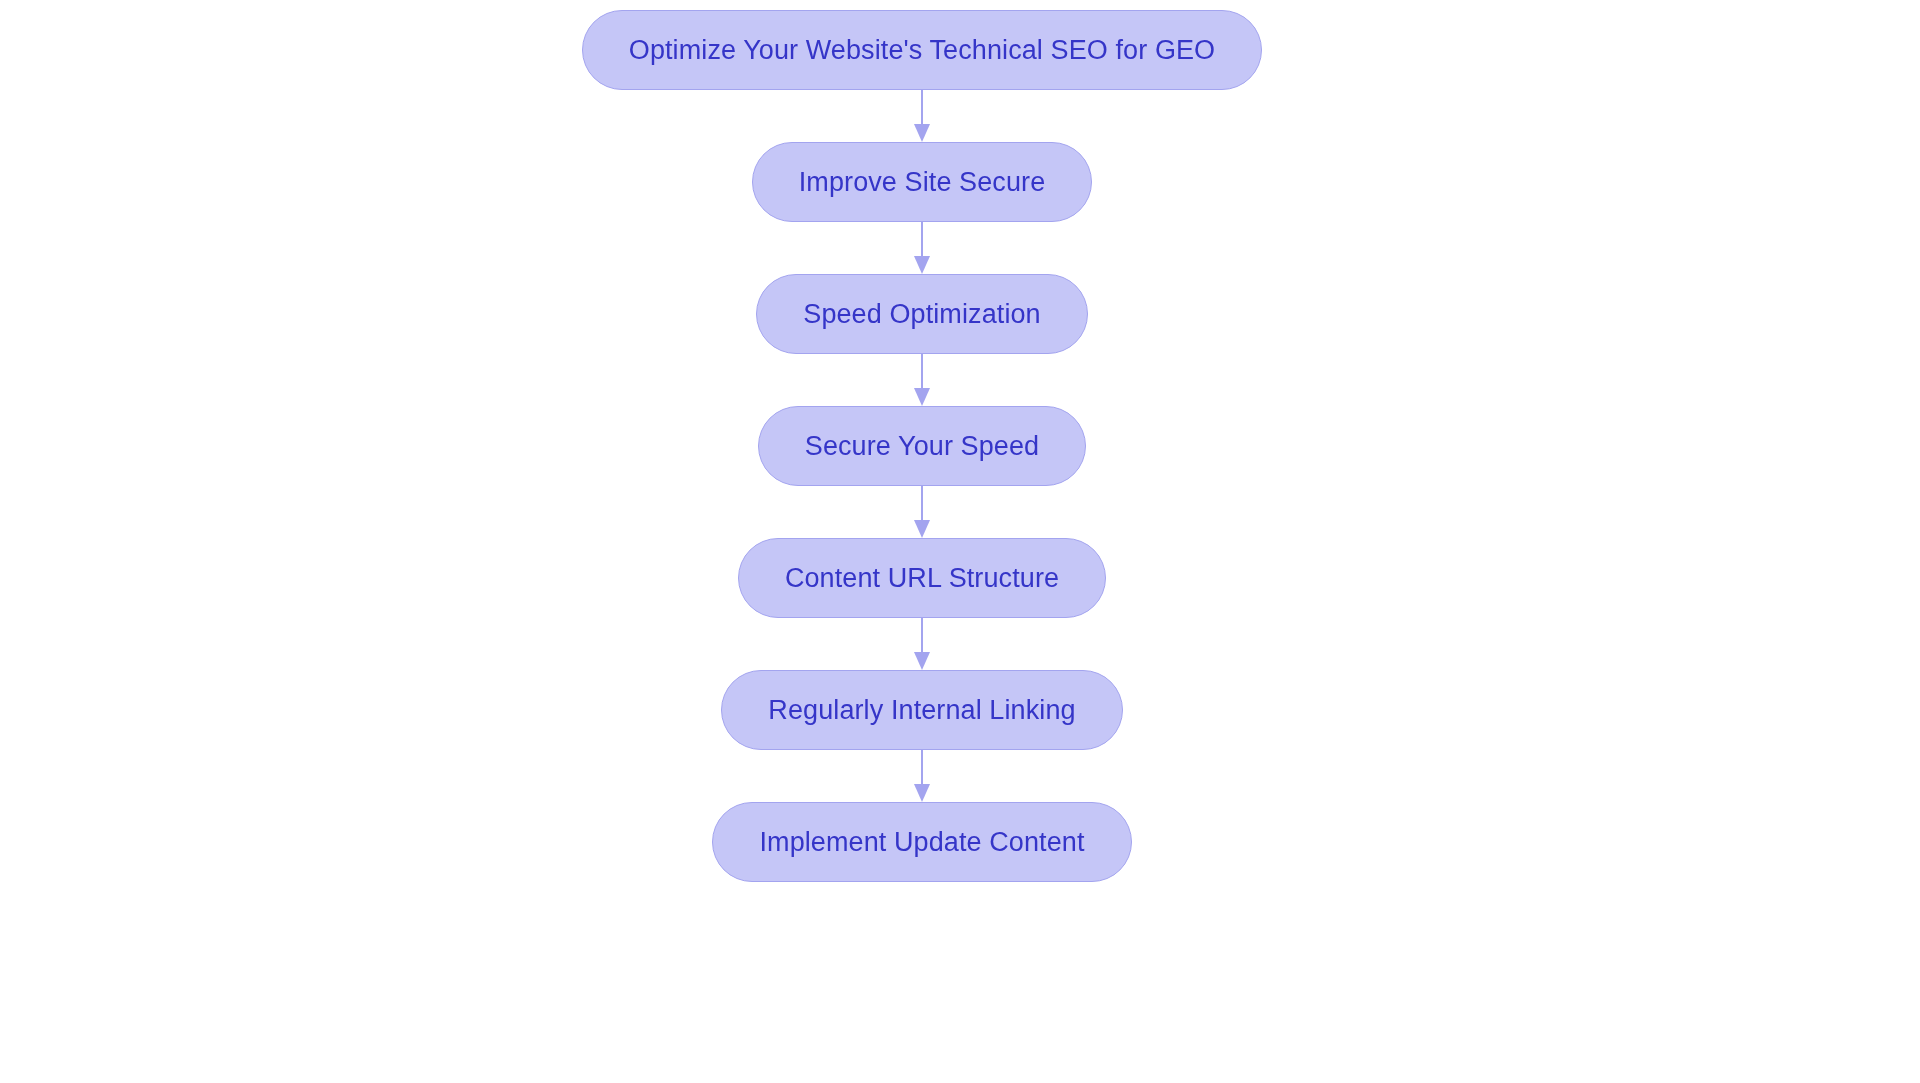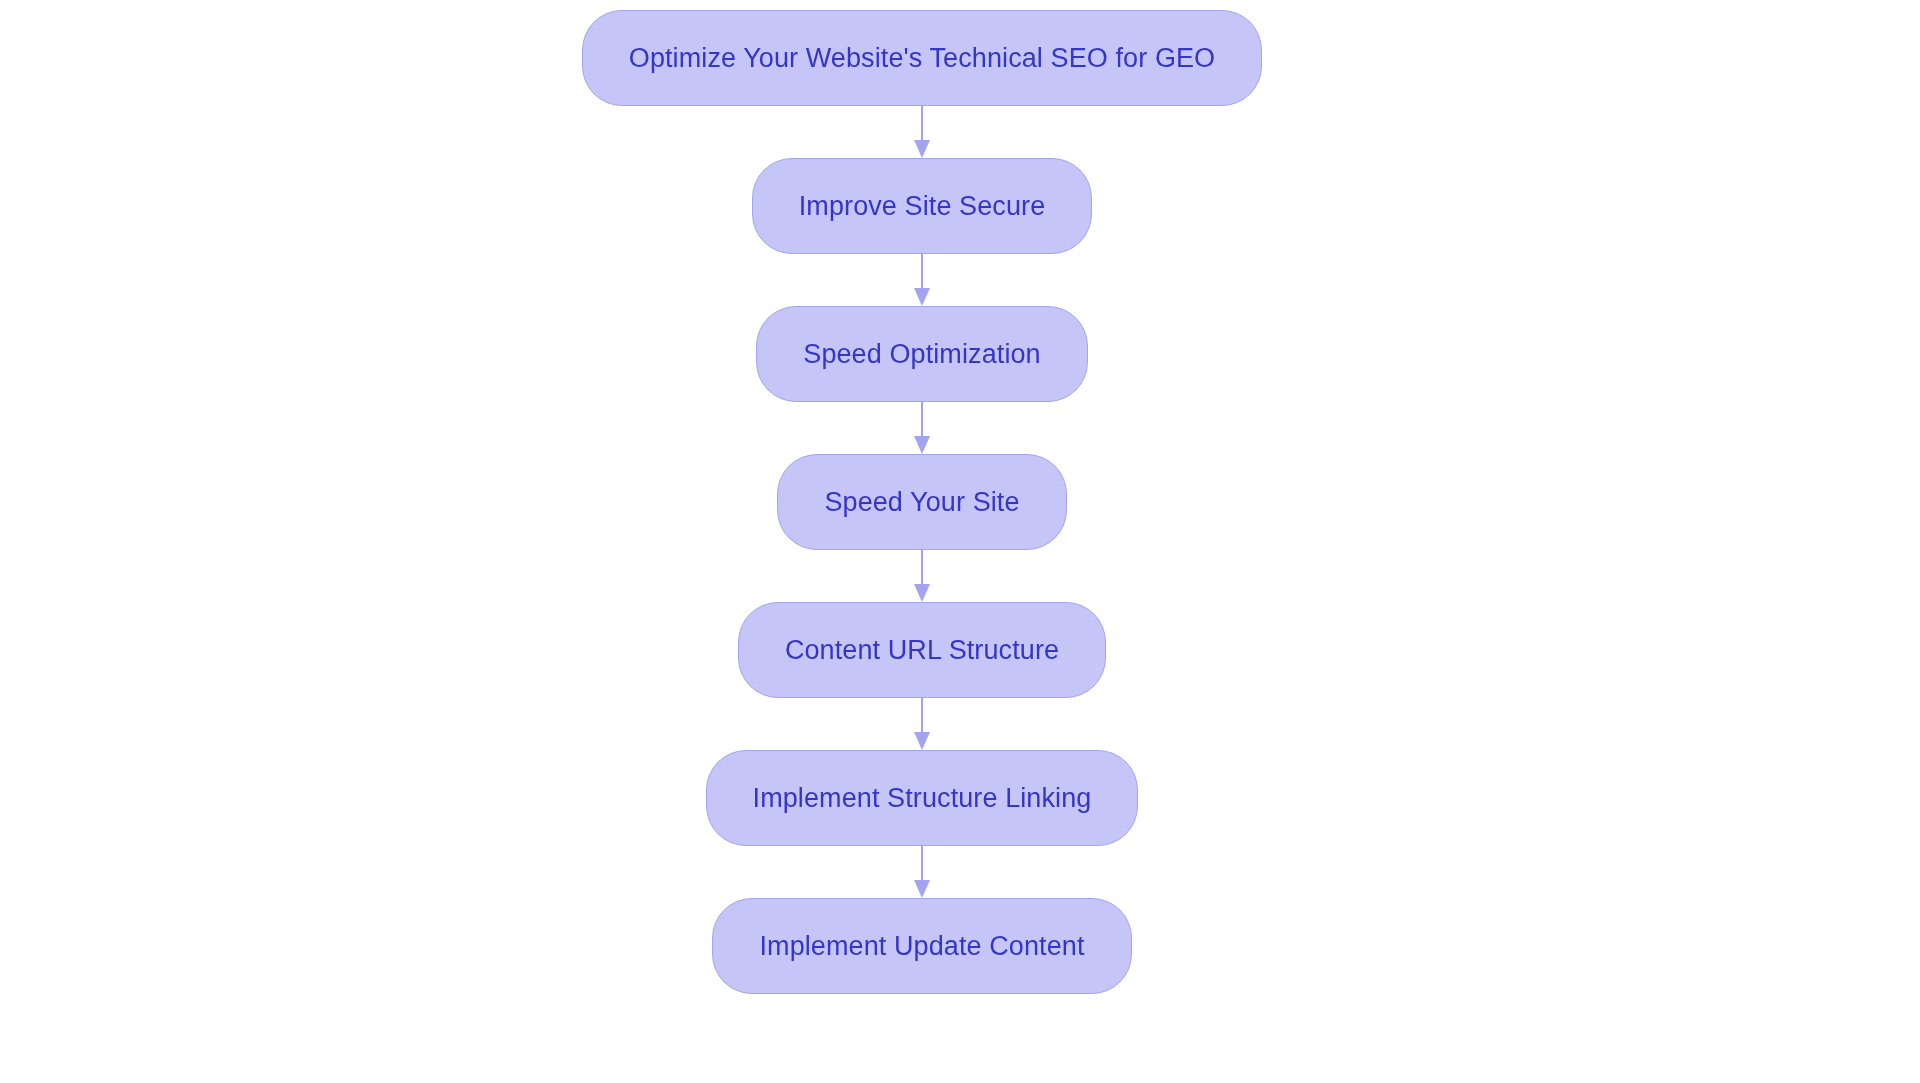--- a/index.html
+++ b/index.html
@@ -32,21 +32,21 @@
     display: flex;
     flex-direction: column;
     align-items: center;
     justify-content: flex-start;
     padding-top: 10px;
     box-sizing: border-box;
   }
 
   .flow-node {
     box-sizing: border-box;
-    height: 96px;
+    height: 80px;
     border-radius: 40px;
     background: #c5c6f7;
     border: 1.6px solid #a3a4ef;
     display: flex;
     align-items: center;
     justify-content: center;
     padding: 0 46px;
     color: #3535c8;
     font-size: 27px;
     font-weight: 400;
@@ -140,21 +140,21 @@
 
     <div class="flow-arrow gap-2">
       <div class="flow-arrow-inner">
         <div class="flow-arrow-line" style="height:34px;"></div>
         <div class="flow-arrow-head" style="top:34px;"></div>
       </div>
     </div>
 
     <div class="flow-node-wrap">
       <div class="flow-node">
-        <span>Speed Your Site</span>
+        <span>Secure Your Speed</span>
       </div>
     </div>
 
     <div class="flow-arrow gap-3">
       <div class="flow-arrow-inner">
         <div class="flow-arrow-line" style="height:34px;"></div>
         <div class="flow-arrow-head" style="top:34px;"></div>
       </div>
     </div>
 
@@ -166,21 +166,21 @@
 
     <div class="flow-arrow gap-4">
       <div class="flow-arrow-inner">
         <div class="flow-arrow-line" style="height:34px;"></div>
         <div class="flow-arrow-head" style="top:34px;"></div>
       </div>
     </div>
 
     <div class="flow-node-wrap">
       <div class="flow-node">
-        <span>Implement Structure Linking</span>
+        <span>Regularly Internal Linking</span>
       </div>
     </div>
 
     <div class="flow-arrow gap-5">
       <div class="flow-arrow-inner">
         <div class="flow-arrow-line" style="height:34px;"></div>
         <div class="flow-arrow-head" style="top:34px;"></div>
       </div>
     </div>
 

